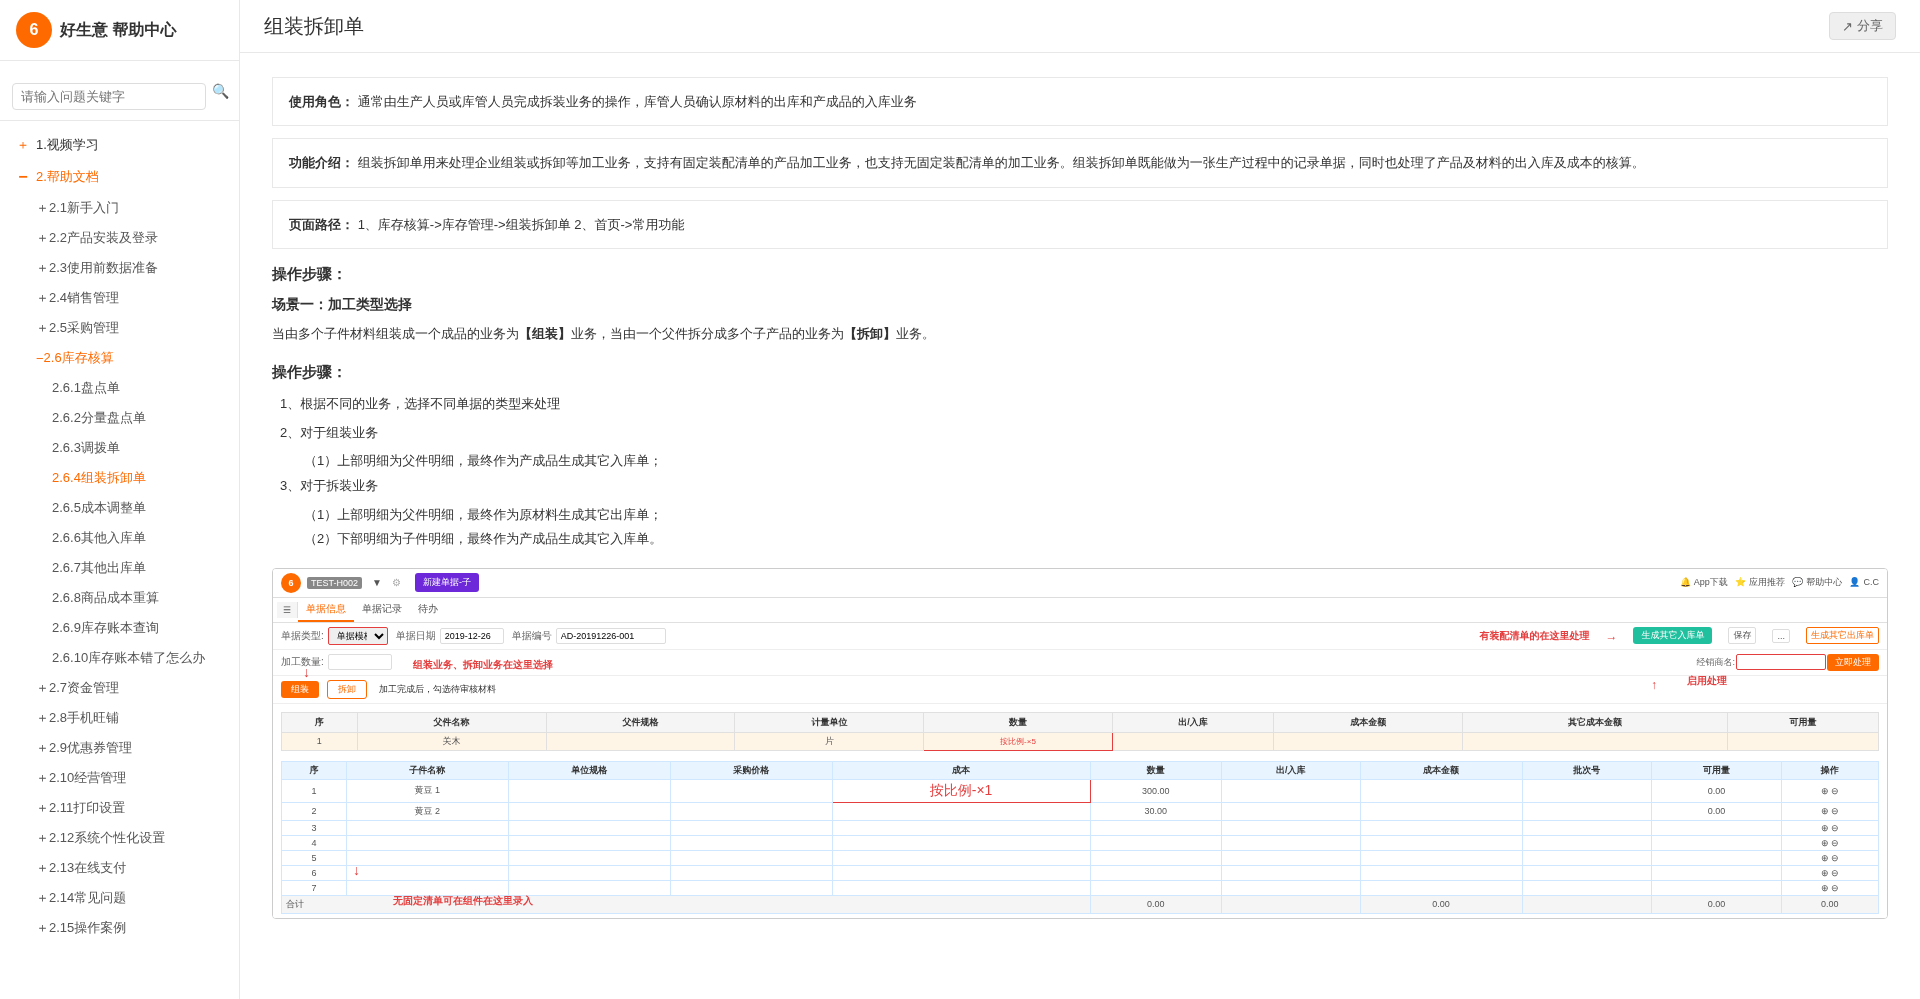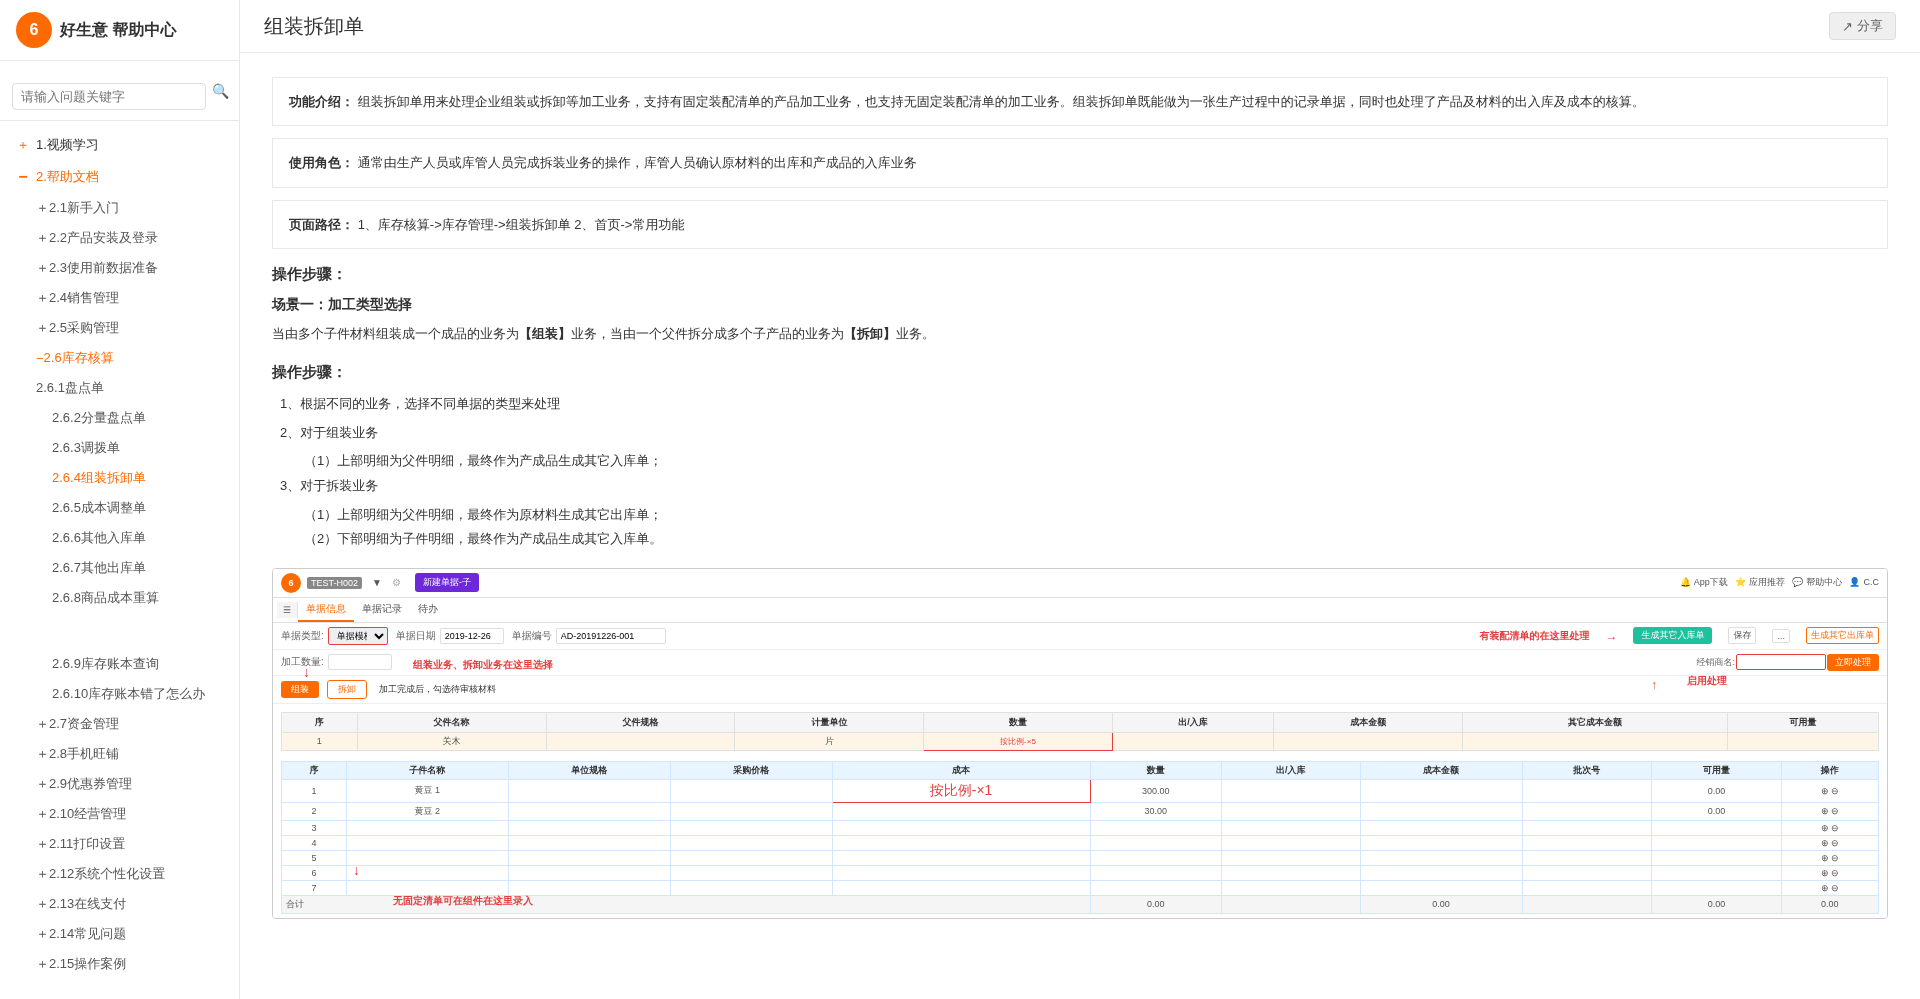--- a/index.html
+++ b/index.html
@@ -337,21 +337,21 @@
       <span>2.4销售管理</span>
     </div>
     <div class="nav-sub-item">
       <span class="nav-icon plus-icon">＋</span>
       <span>2.5采购管理</span>
     </div>
     <div class="nav-sub-item active">
       <span class="nav-icon minus-icon">−</span>
       <span>2.6库存核算</span>
     </div>
-    <div style="padding-left:36px;" class="nav-sub-item">
+    <div style="padding-left:52px;" class="nav-sub-item">
       <span>2.6.1盘点单</span>
     </div>
     <div style="padding-left:52px;" class="nav-sub-item">
       <span>2.6.2分量盘点单</span>
     </div>
     <div style="padding-left:52px;" class="nav-sub-item">
       <span>2.6.3调拨单</span>
     </div>
     <div style="padding-left:52px; color:#ff6a00; font-weight:500;" class="nav-sub-item active">
       <span>2.6.4组装拆卸单</span>
@@ -361,21 +361,21 @@
     </div>
     <div style="padding-left:52px;" class="nav-sub-item">
       <span>2.6.6其他入库单</span>
     </div>
     <div style="padding-left:52px;" class="nav-sub-item">
       <span>2.6.7其他出库单</span>
     </div>
     <div style="padding-left:52px;" class="nav-sub-item">
       <span>2.6.8商品成本重算</span>
     </div>
-    <div style="padding-left:52px;margin-top:36px;" class="nav-sub-item">
+    <div style="padding-left:52px;" class="nav-sub-item">
       <span>2.6.9库存账本查询</span>
     </div>
     <div style="padding-left:52px;" class="nav-sub-item">
       <span>2.6.10库存账本错了怎么办</span>
     </div>
     <div class="nav-sub-item">
       <span class="nav-icon plus-icon">＋</span>
       <span>2.7资金管理</span>
     </div>
     <div class="nav-sub-item">
@@ -419,27 +419,27 @@
     <button class="share-btn">
       <span>↗</span>
       <span>分享</span>
     </button>
   </div>
 
   <div class="content-area">
     <div class="content-inner">
 
       <div class="info-block">
+        <span class="bold">使用角色：</span>
+        <span>通常由生产人员或库管人员完成拆装业务的操作，库管人员确认原材料的出库和产成品的入库业务</span>
+      </div>
+
+      <div class="info-block">
         <span class="bold">功能介绍：</span>
         <span>组装拆卸单用来处理企业组装或拆卸等加工业务，支持有固定装配清单的产品加工业务，也支持无固定装配清单的加工业务。组装拆卸单既能做为一张生产过程中的记录单据，同时也处理了产品及材料的出入库及成本的核算。</span>
-      </div>
-
-      <div class="info-block">
-        <span class="bold">使用角色：</span>
-        <span>通常由生产人员或库管人员完成拆装业务的操作，库管人员确认原材料的出库和产成品的入库业务</span>
       </div>
 
       <div class="info-block">
         <span class="bold">页面路径：</span>
         <span>1、库存核算-&gt;库存管理-&gt;组装拆卸单 2、首页-&gt;常用功能</span>
       </div>
 
       <div class="section-title">操作步骤：</div>
 
       <div class="scenario-title">场景一：加工类型选择</div>

